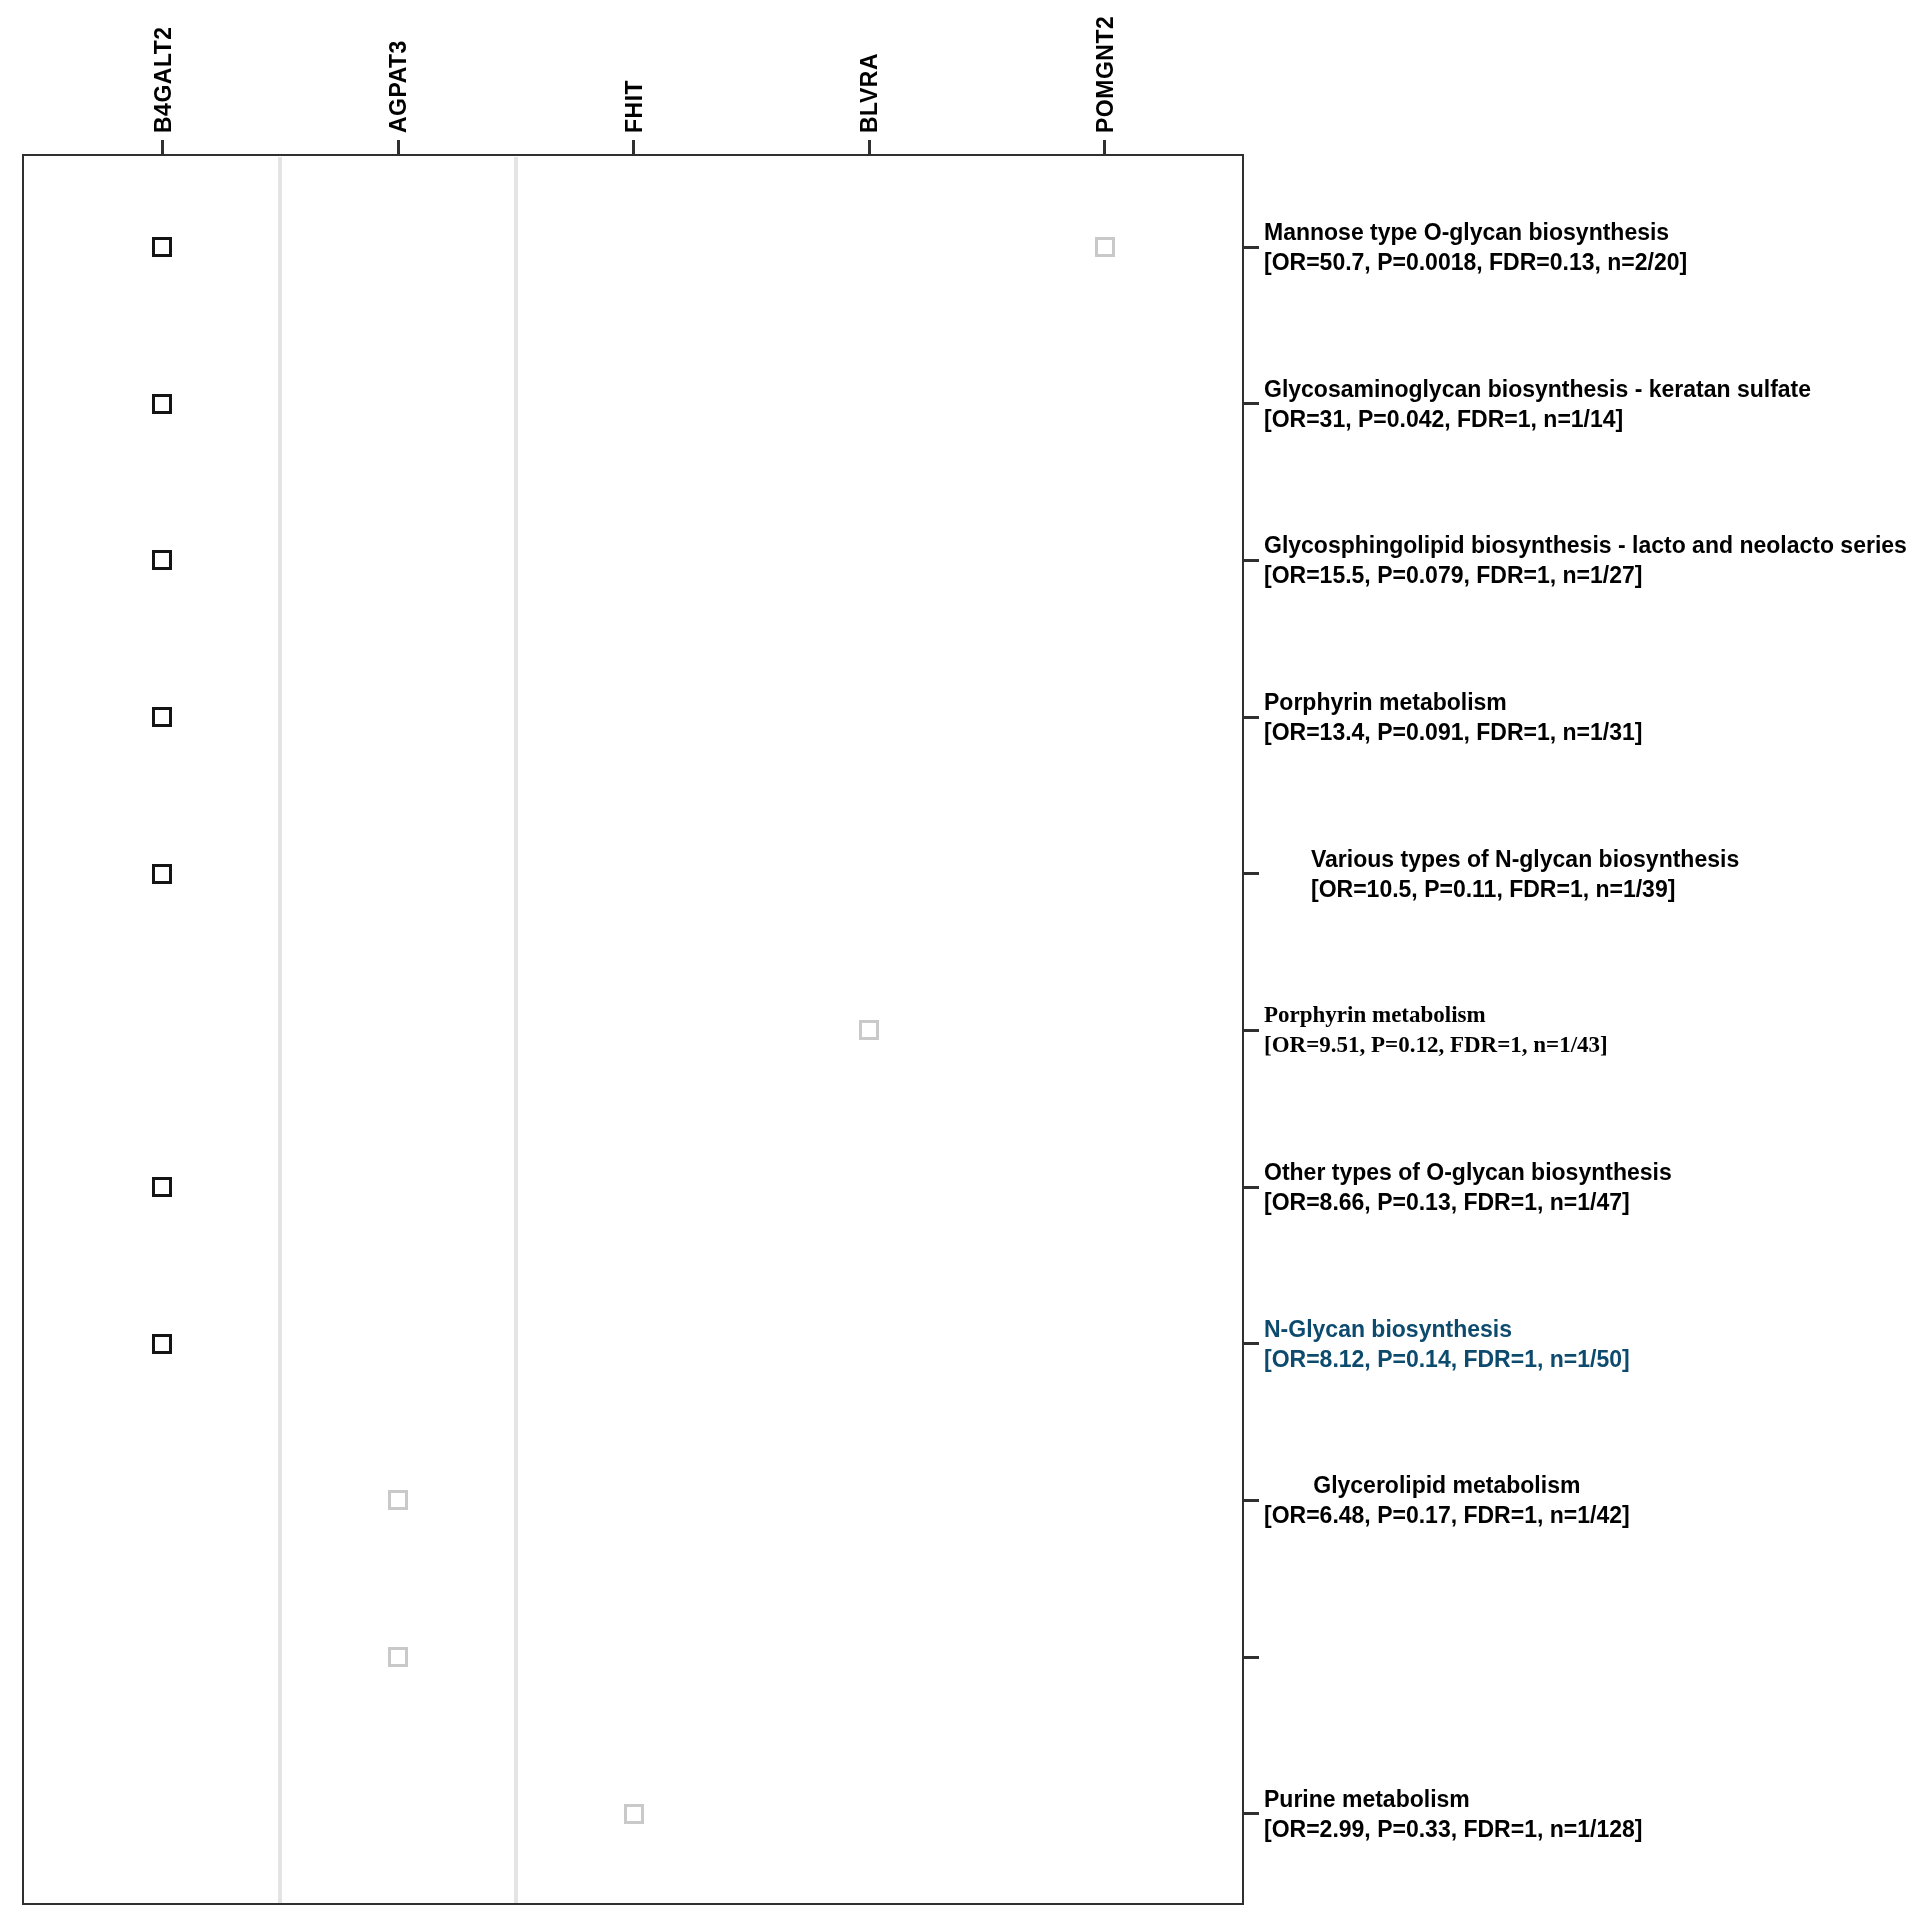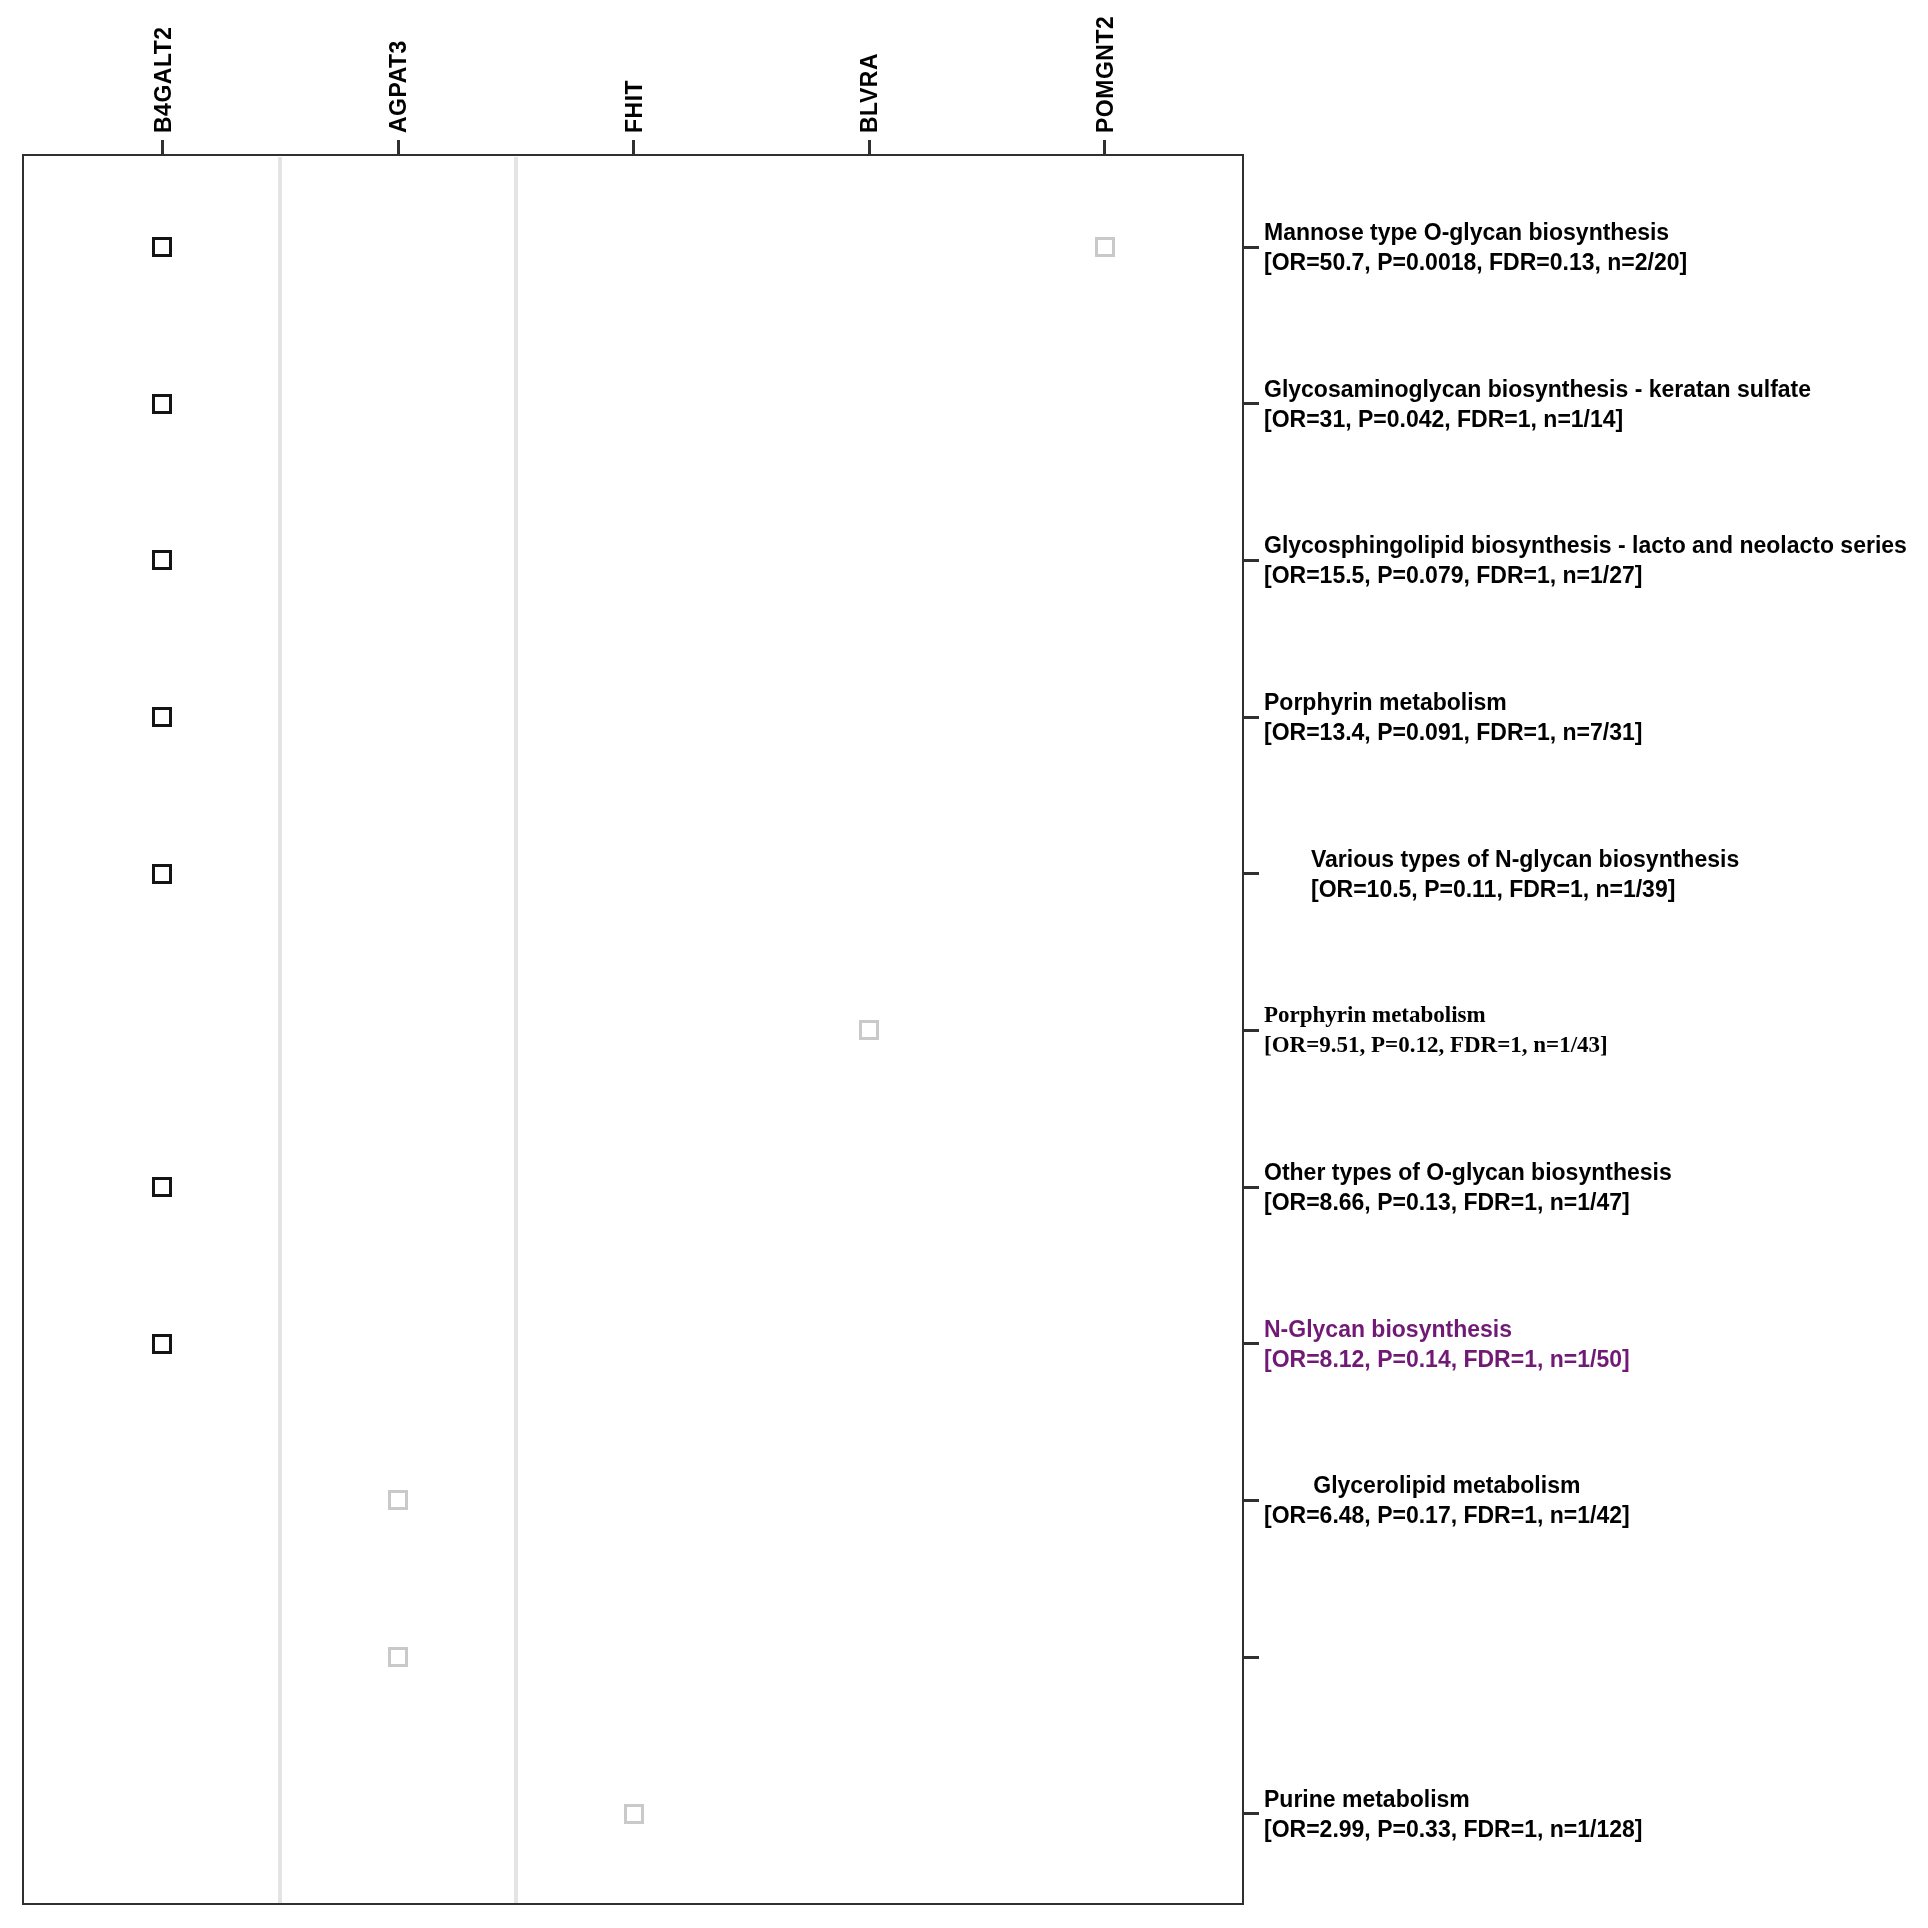--- a/index.html
+++ b/index.html
@@ -107,33 +107,33 @@
     <div class="row-label" style="left: 1264px; top: 247px; color: rgb(0, 0, 0);"><span class="term">Mannose type O-glycan biosynthesis</span><span class="stats">[OR=50.7, P=0.0018, FDR=0.13, n=2/20]</span></div>
     <div class="marker" style="left: 152px; top: 237px; border-color: rgb(20, 20, 20);"></div>
     <div class="marker" style="left: 1095px; top: 237px; border-color: rgb(201, 201, 201);"></div>
     <div class="row-tick" style="left: 1244px; top: 402px; width: 14.7px; background: rgb(48, 48, 48);"></div>
     <div class="row-label" style="left: 1264px; top: 404px; color: rgb(0, 0, 0);"><span class="term">Glycosaminoglycan biosynthesis - keratan sulfate</span><span class="stats">[OR=31, P=0.042, FDR=1, n=1/14]</span></div>
     <div class="marker" style="left: 152px; top: 394px; border-color: rgb(20, 20, 20);"></div>
     <div class="row-tick" style="left: 1244px; top: 559px; width: 14.7px; background: rgb(48, 48, 48);"></div>
     <div class="row-label" style="left: 1264px; top: 560px; color: rgb(0, 0, 0);"><span class="term">Glycosphingolipid biosynthesis - lacto and neolacto series</span><span class="stats">[OR=15.5, P=0.079, FDR=1, n=1/27]</span></div>
     <div class="marker" style="left: 152px; top: 550px; border-color: rgb(20, 20, 20);"></div>
     <div class="row-tick" style="left: 1244px; top: 716px; width: 14.7px; background: rgb(48, 48, 48);"></div>
-    <div class="row-label" style="left: 1264px; top: 717px; color: rgb(0, 0, 0);"><span class="term">Porphyrin metabolism</span><span class="stats">[OR=13.4, P=0.091, FDR=1, n=7/31]</span></div>
+    <div class="row-label" style="left: 1264px; top: 717px; color: rgb(0, 0, 0);"><span class="term">Porphyrin metabolism</span><span class="stats">[OR=13.4, P=0.091, FDR=1, n=1/31]</span></div>
     <div class="marker" style="left: 152px; top: 707px; border-color: rgb(20, 20, 20);"></div>
     <div class="row-tick" style="left: 1244px; top: 872px; width: 14.7px; background: rgb(48, 48, 48);"></div>
     <div class="row-label" style="left: 1311px; top: 874px; color: rgb(0, 0, 0);"><span class="term">Various types of N-glycan biosynthesis</span><span class="stats">[OR=10.5, P=0.11, FDR=1, n=1/39]</span></div>
     <div class="marker" style="left: 152px; top: 864px; border-color: rgb(20, 20, 20);"></div>
     <div class="row-tick" style="left: 1244px; top: 1029px; width: 14.7px; background: rgb(48, 48, 48);"></div>
     <div class="row-label" style="left: 1264px; top: 1030px; color: rgb(0, 0, 0); font-family: Liberation Serif, serif;"><span class="term">Porphyrin metabolism</span><span class="stats">[OR=9.51, P=0.12, FDR=1, n=1/43]</span></div>
     <div class="marker" style="left: 859px; top: 1020px; border-color: rgb(201, 201, 201);"></div>
     <div class="row-tick" style="left: 1244px; top: 1186px; width: 14.7px; background: rgb(48, 48, 48);"></div>
     <div class="row-label" style="left: 1264px; top: 1187px; color: rgb(0, 0, 0);"><span class="term">Other types of O-glycan biosynthesis</span><span class="stats">[OR=8.66, P=0.13, FDR=1, n=1/47]</span></div>
     <div class="marker" style="left: 152px; top: 1177px; border-color: rgb(20, 20, 20);"></div>
     <div class="row-tick" style="left: 1244px; top: 1342px; width: 14.7px; background: rgb(48, 48, 48);"></div>
-    <div class="row-label" style="left: 1264px; top: 1344px; color: #701a75;"><span class="term">N-Glycan biosynthesis</span><span class="stats">[OR=8.12, P=0.14, FDR=1, n=1/50]</span></div>
+    <div class="row-label" style="left: 1264px; top: 1344px; color: #0c4a6e;"><span class="term">N-Glycan biosynthesis</span><span class="stats">[OR=8.12, P=0.14, FDR=1, n=1/50]</span></div>
     <div class="marker" style="left: 152px; top: 1334px; border-color: rgb(20, 20, 20);"></div>
     <div class="row-tick" style="left: 1244px; top: 1499px; width: 14.7px; background: rgb(48, 48, 48);"></div>
     <div class="row-label" style="left: 1264px; top: 1500px; color: rgb(0, 0, 0); text-align: center;"><span class="term">Glycerolipid metabolism</span><span class="stats">[OR=6.48, P=0.17, FDR=1, n=1/42]</span></div>
     <div class="marker" style="left: 388px; top: 1490px; border-color: rgb(201, 201, 201);"></div>
     <div class="row-tick" style="left: 1244px; top: 1656px; width: 14.7px; background: rgb(48, 48, 48);"></div>
     <div class="marker" style="left: 388px; top: 1647px; border-color: rgb(201, 201, 201);"></div>
     <div class="row-tick" style="left: 1244px; top: 1812px; width: 14.7px; background: rgb(48, 48, 48);"></div>
     <div class="row-label" style="left: 1264px; top: 1814px; color: rgb(0, 0, 0);"><span class="term">Purine metabolism</span><span class="stats">[OR=2.99, P=0.33, FDR=1, n=1/128]</span></div>
     <div class="marker" style="left: 624px; top: 1804px; border-color: rgb(201, 201, 201);"></div>
   </div>

